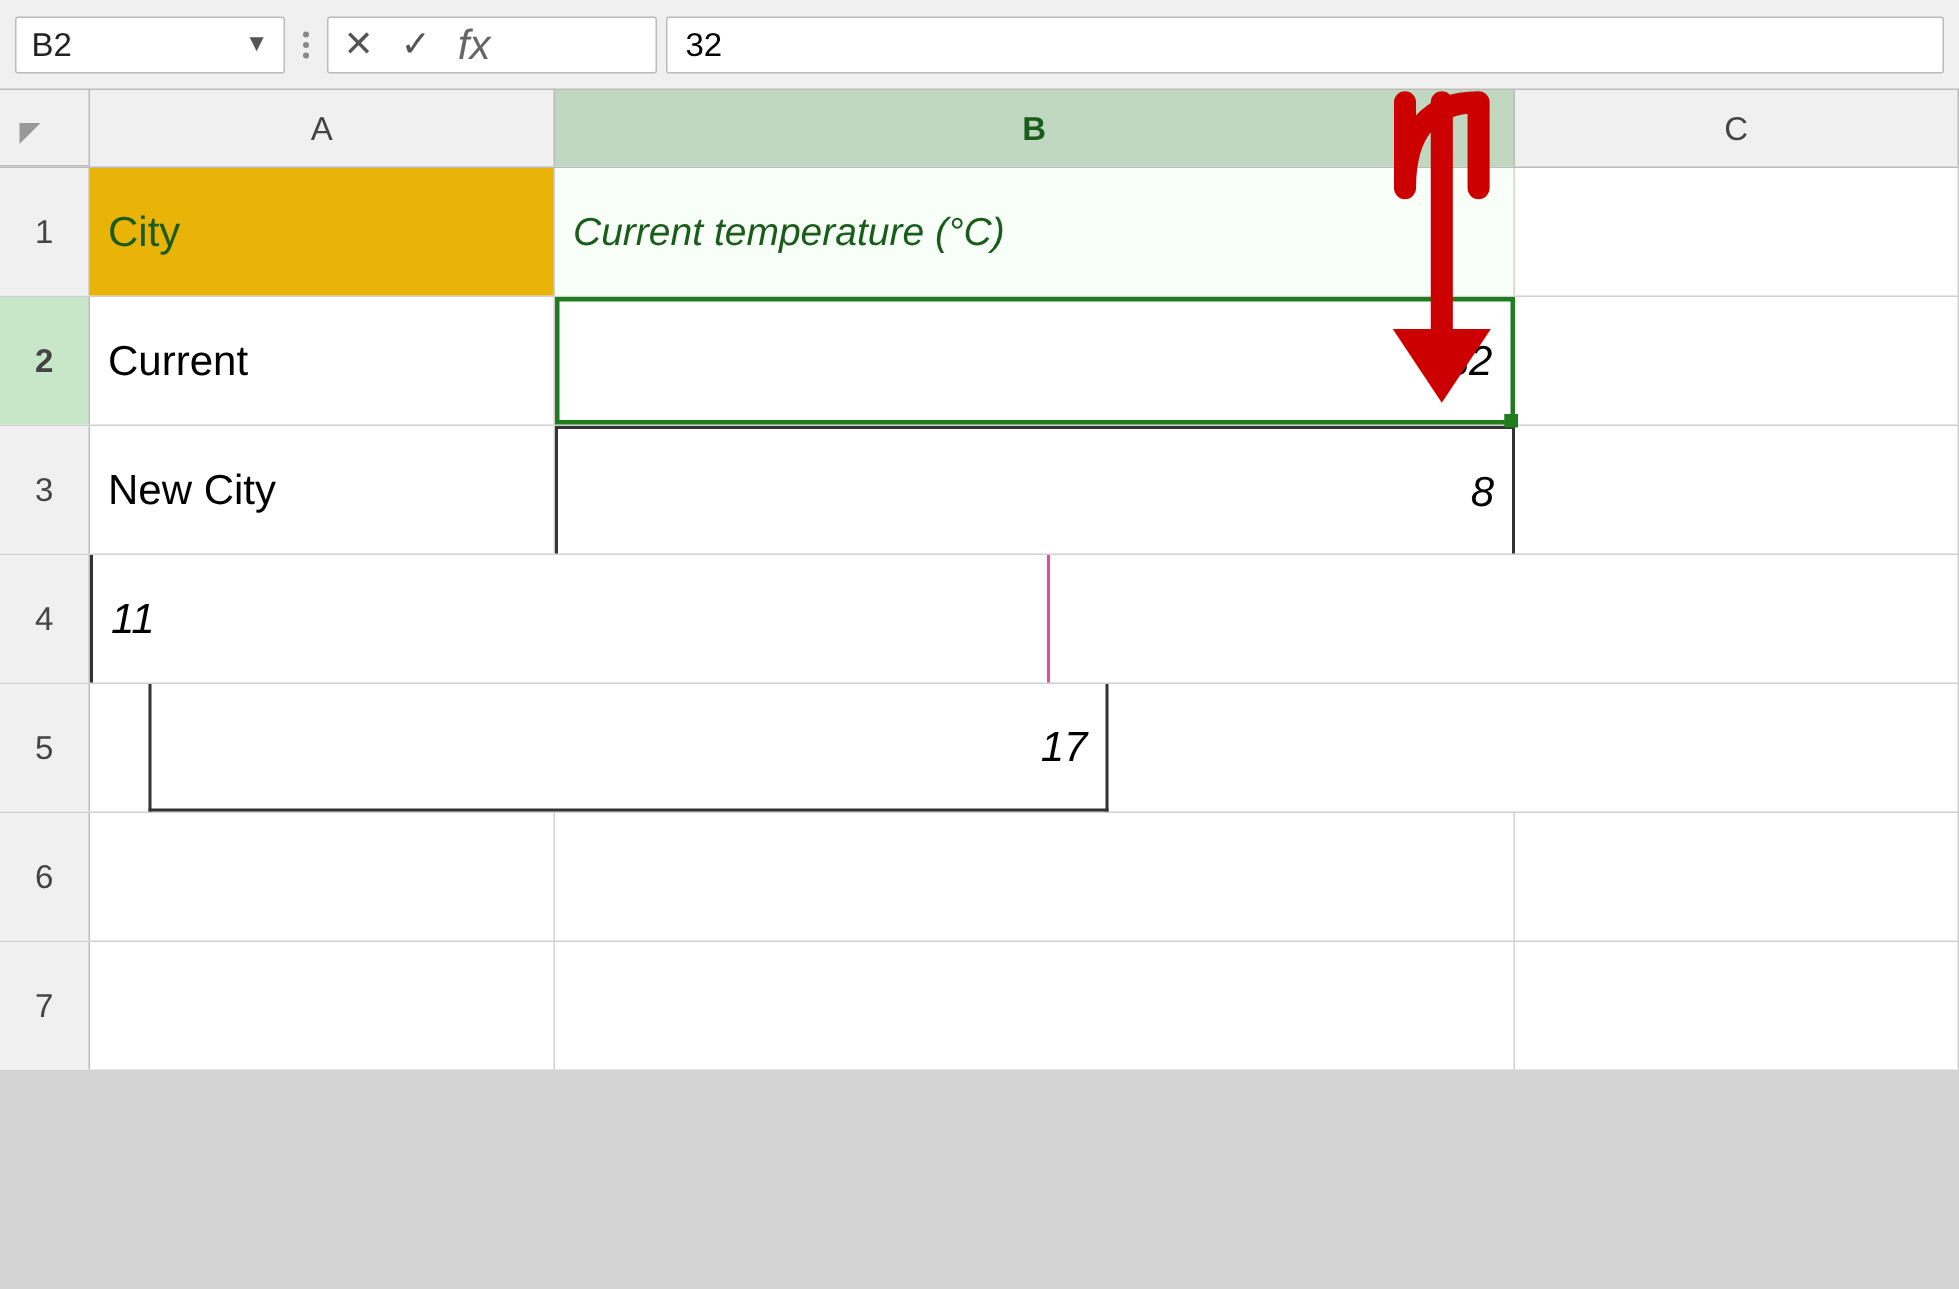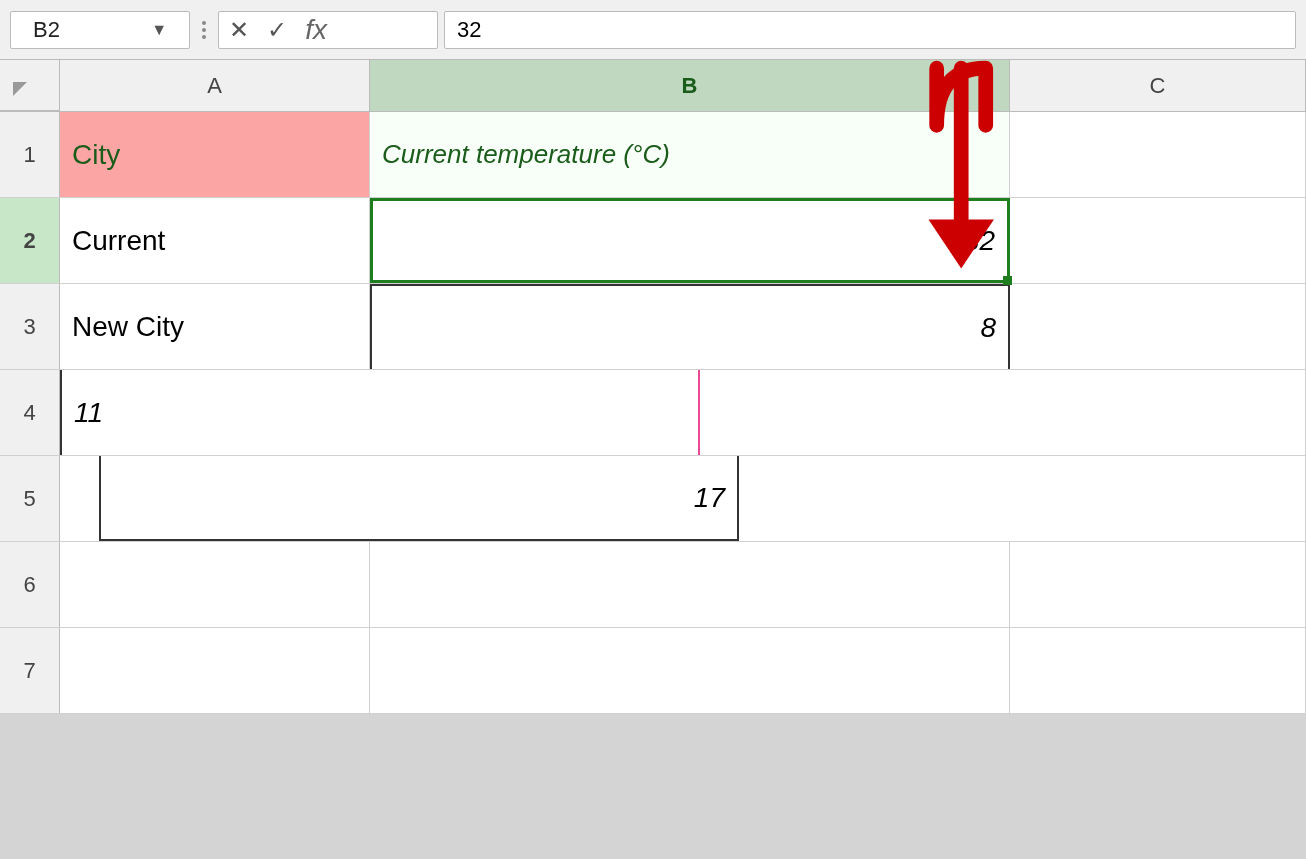--- a/index.html
+++ b/index.html
@@ -21,21 +21,21 @@
       gap: 6px;
       height: 60px;
     }
 
     .name-box {
       display: flex;
       align-items: center;
       background: #fff;
       border: 1px solid #bbb;
       border-radius: 2px;
-      padding: 4px 22px;
+      padding: 4px 10px;
       min-width: 180px;
       height: 38px;
       font-size: 22px;
       justify-content: space-between;
     }
 
     .name-box-text {
       font-size: 22px;
       color: #222;
     }
@@ -203,21 +203,21 @@
     .cell-c {
       width: 296px;
       flex: 1;
     }
 
     
     .data-row { height: 86px; }
 
     
     .row-1 .cell-a {
-      background: #fca5a5;
+      background: #eab308;
       color: #1a5c1a;
       font-size: 28px;
     }
     .row-1 .cell-b {
       background: #f8fff8;
       color: #1a5c1a;
       font-size: 26px;
       justify-content: flex-start;
     }
     .row-1 .row-num {

